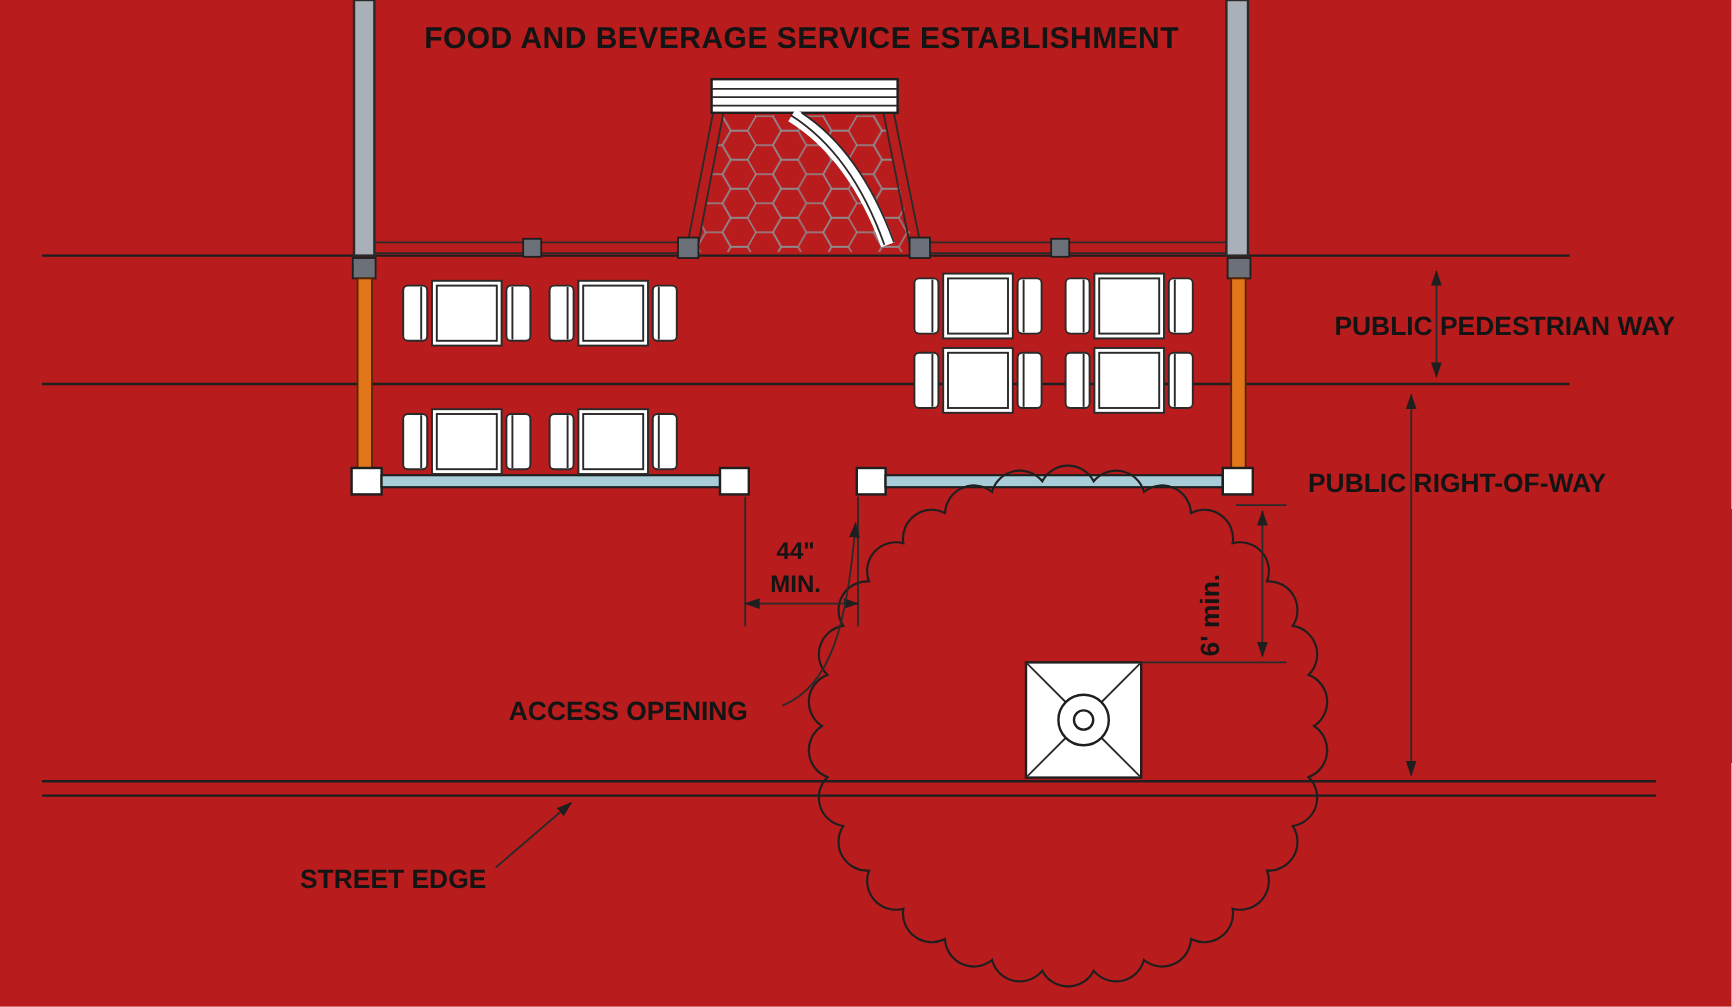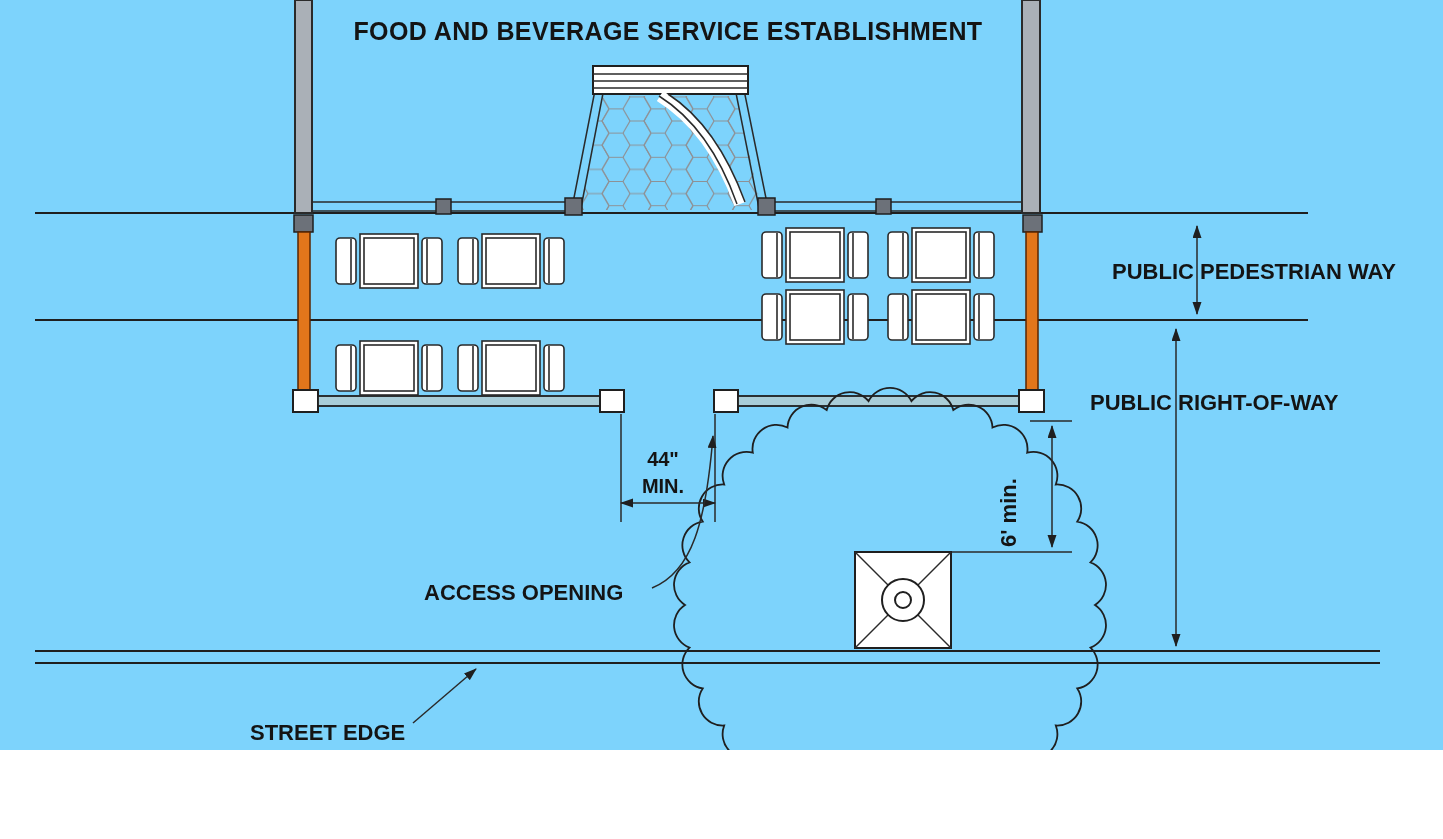--- a/index.html
+++ b/index.html
@@ -1,16 +1,16 @@
 <!DOCTYPE html>
 <html><head>
 <meta charset="utf-8">
 <style>
   html,body{margin:0;padding:0;background:#ffffff}
-  .stage{width:1443px;height:750px;position:relative;background:#7dd3fc;overflow:hidden}
+  .stage{width:1443px;height:839px;position:relative;background:#b91c1c;overflow:hidden}
   svg{display:block}
   .ln{stroke:#1f1f1f;stroke-width:2;fill:none}
   .thin{stroke:#2a2a2a;stroke-width:1.5;fill:none}
   .wfill{fill:#ffffff;stroke:#1f1f1f;stroke-width:2}
   text{font-family:"Liberation Sans","DejaVu Sans",sans-serif;fill:#141414}
   .ttl{font-size:25px;font-weight:700;letter-spacing:.4px}
   .lbl{font-size:22px;font-weight:700}
   .dim{font-size:20px;font-weight:700}
 </style>
 </head>

